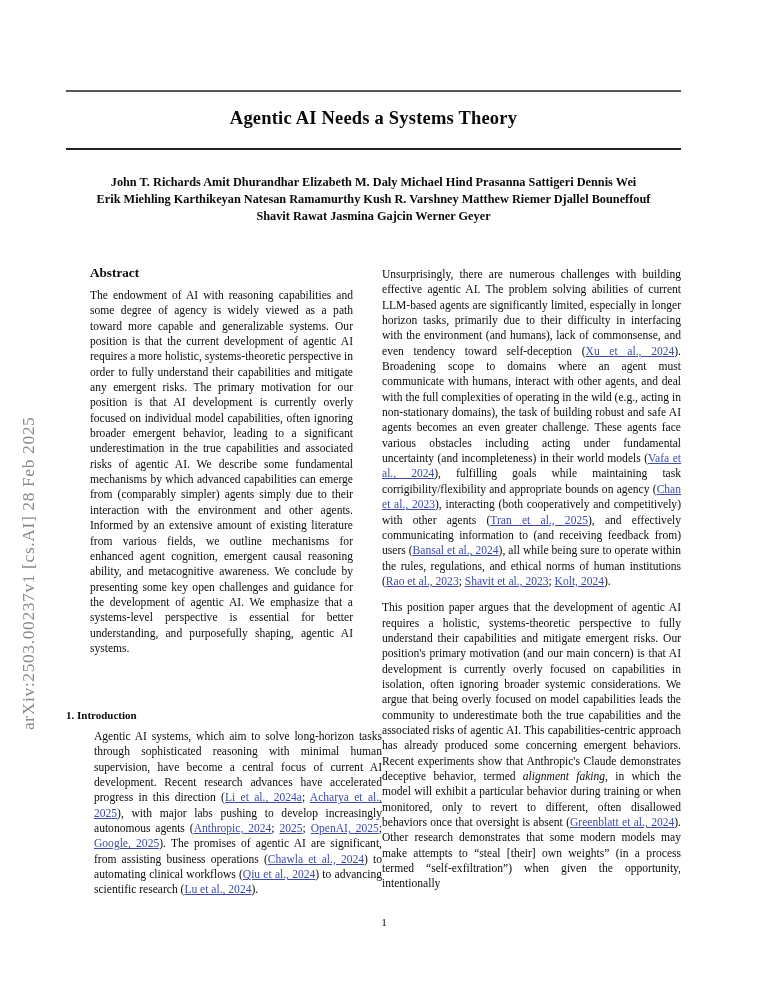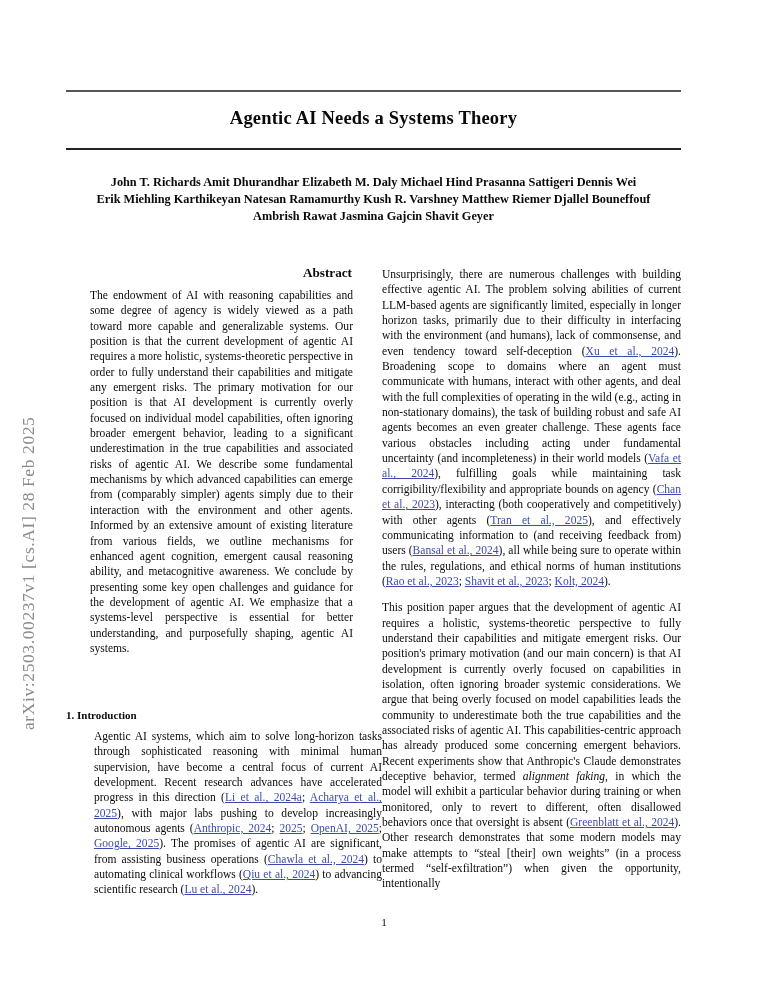--- a/index.html
+++ b/index.html
@@ -90,21 +90,21 @@
     text-align: center;
     font-size: 11.6px;
   }
 
   
   .abstract-head {
     position: absolute;
     left: 90px;
     top: 265px;
     width: 262px;
-    text-align: right;
+    text-align: left;
     font-size: 13.2px;
     font-weight: bold;
   }
   .abstract-body {
     position: absolute;
     left: 90px;
     top: 288px;
     width: 263px;
     font-size: 11.55px;
     line-height: 15.35px;
@@ -170,21 +170,21 @@
 
   <div class="rule top"></div>
 
   <div class="title">Agentic AI Needs a Systems Theory</div>
 
   <div class="rule bottom"></div>
 
   <div class="authors">
     <div>John T. Richards   Amit Dhurandhar   Elizabeth M. Daly   Michael Hind   Prasanna Sattigeri   Dennis Wei</div>
     <div>Erik Miehling   Karthikeyan Natesan Ramamurthy   Kush R. Varshney   Matthew Riemer   Djallel Bouneffouf</div>
-    <div>Ambrish Rawat   Jasmina Gajcin   Shavit Geyer</div>
+    <div>Shavit Rawat   Jasmina Gajcin   Werner Geyer</div>
   </div>
 
 
   <div class="abstract-head">Abstract</div>
   <div class="abstract-body">The endowment of AI with reasoning capabilities and some degree of agency is widely viewed as a path toward more capable and generalizable systems. Our position is that the current development of agentic AI requires a more holistic, systems-theoretic perspective in order to fully understand their capabilities and mitigate any emergent risks. The primary motivation for our position is that AI development is currently overly focused on individual model capabilities, often ignoring broader emergent behavior, leading to a significant underestimation in the true capabilities and associated risks of agentic AI. We describe some fundamental mechanisms by which advanced capabilities can emerge from (comparably simpler) agents simply due to their interaction with the environment and other agents. Informed by an extensive amount of existing literature from various fields, we outline mechanisms for enhanced agent cognition, emergent causal reasoning ability, and metacognitive awareness. We conclude by presenting some key open challenges and guidance for the development of agentic AI. We emphasize that a systems-level perspective is essential for better understanding, and purposefully shaping, agentic AI systems.</div>
 
   <div class="sec-head">1. Introduction</div>
 
   <div class="col-left-body"><span>Agentic AI systems, which aim to solve long-horizon tasks through sophisticated reasoning with minimal human supervision, have become a central focus of current AI development. Recent research advances have accelerated progress in this direction (</span><span class="cite">Li et al., 2024a</span><span>; </span><span class="cite">Acharya et al., 2025</span><span>), with major labs pushing to develop increasingly autonomous agents (</span><span class="cite">Anthropic, 2024</span><span>; </span><span class="cite">2025</span><span>; </span><span class="cite">OpenAI, 2025</span><span>; </span><span class="cite">Google, 2025</span><span>). The promises of agentic AI are significant, from assisting business operations (</span><span class="cite">Chawla et al., 2024</span><span>) to automating clinical workflows (</span><span class="cite">Qiu et al., 2024</span><span>) to advancing scientific research (</span><span class="cite">Lu et al., 2024</span><span>).</span></div>
 

